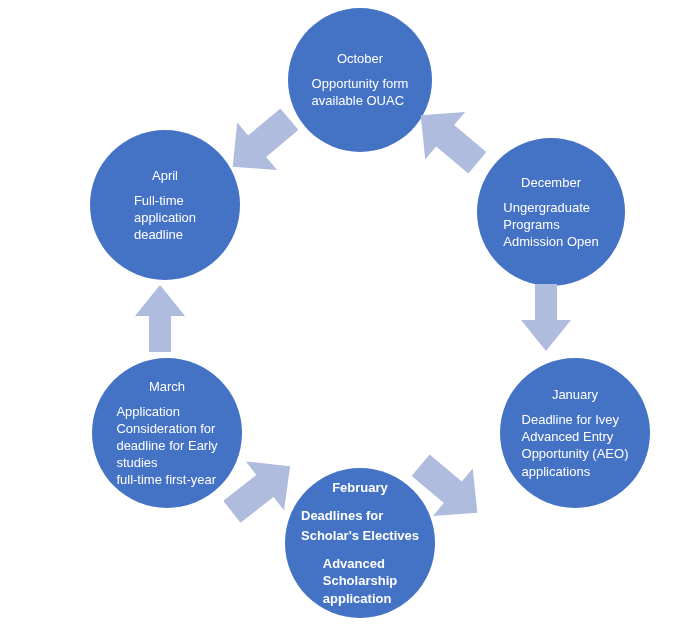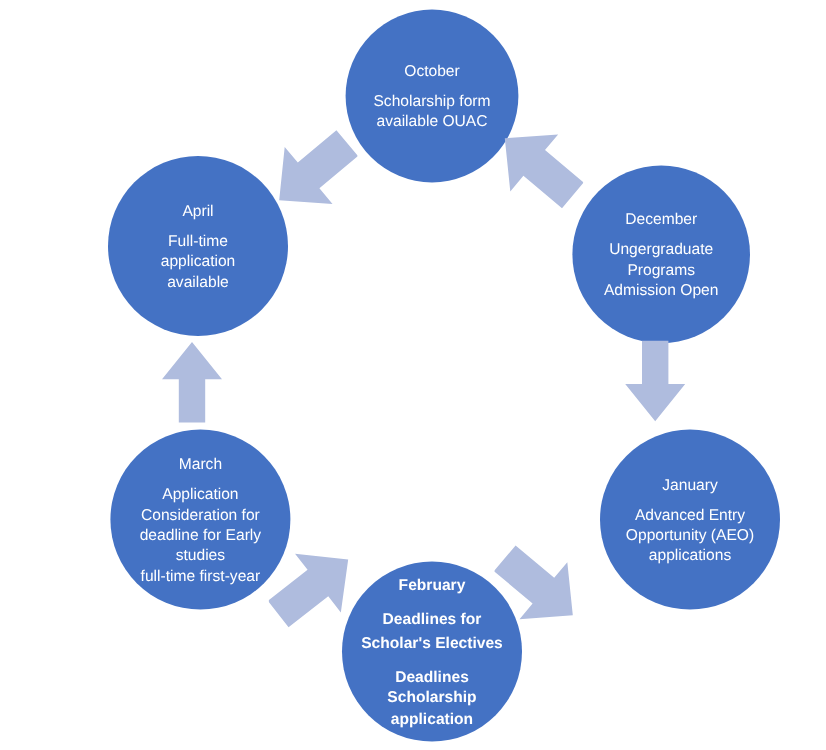--- a/index.html
+++ b/index.html
@@ -19,21 +19,21 @@
   }
   .node {
     position: absolute;
     border-radius: 50%;
     background: #4472C4;
     color: #ffffff;
     display: flex;
     flex-direction: column;
     align-items: center;
     justify-content: center;
-    text-align: center;
+    text-align: left;
     box-sizing: border-box;
   }
   .node-month {
     font-size: 13px;
     line-height: 1.45;
     margin-bottom: 6px;
     white-space: nowrap;
   }
   .node-desc {
     font-size: 13px;
@@ -71,51 +71,52 @@
   #arrow-jun-oct  { left: 224px; top: 102px; }
 </style>
 </head>
 <body>
 
 <div id="diagram-canvas">
 
   <div class="node" id="node-october">
     <div class="node-month">October</div>
     <div class="node-desc">
-      <div>Scholarship form</div>
+      <div>Opportunity form</div>
       <div>available OUAC</div>
     </div>
   </div>
 
   <div class="node" id="node-december">
     <div class="node-month">December</div>
     <div class="node-desc">
       <div>Ungergraduate</div>
       <div>Programs</div>
       <div>Admission Open</div>
     </div>
   </div>
 
   <div class="node" id="node-january">
     <div class="node-month">January</div>
     <div class="node-desc">
+      <div>Deadline for Ivey</div>
       <div>Advanced Entry</div>
       <div>Opportunity (AEO)</div>
       <div>applications</div>
     </div>
   </div>
 
   <div class="node node-february" id="node-february">
     <div class="node-month">February</div>
     <div class="node-desc">
       <div>Deadlines for</div>
       <div>Scholar's Electives</div>
     </div>
     <div class="node-desc-2">
-      <div>Deadlines</div>
+      <div>Advanced</div>
       <div>Scholarship</div>
       <div>application</div>
     </div>
   </div>
 
   <div class="node" id="node-march">
     <div class="node-month">March</div>
     <div class="node-desc">
       <div>Application</div>
       <div>Consideration for</div>
@@ -123,21 +124,21 @@
       <div>studies</div>
       <div>full-time first-year</div>
     </div>
   </div>
 
   <div class="node" id="node-june">
     <div class="node-month">April</div>
     <div class="node-desc">
       <div>Full-time</div>
       <div>application</div>
-      <div>available</div>
+      <div>deadline</div>
     </div>
   </div>
 
   <div class="arrow" id="arrow-oct-dec">
     <svg width="74" height="82" viewBox="0 0 74 82">
       <g transform="rotate(130 37 41)">
         <polygon points="23,4 51,4 51,46 68,46 37,78 6,46 23,46" fill="#AFBCDE"></polygon>
       </g>
     </svg>
   </div>

